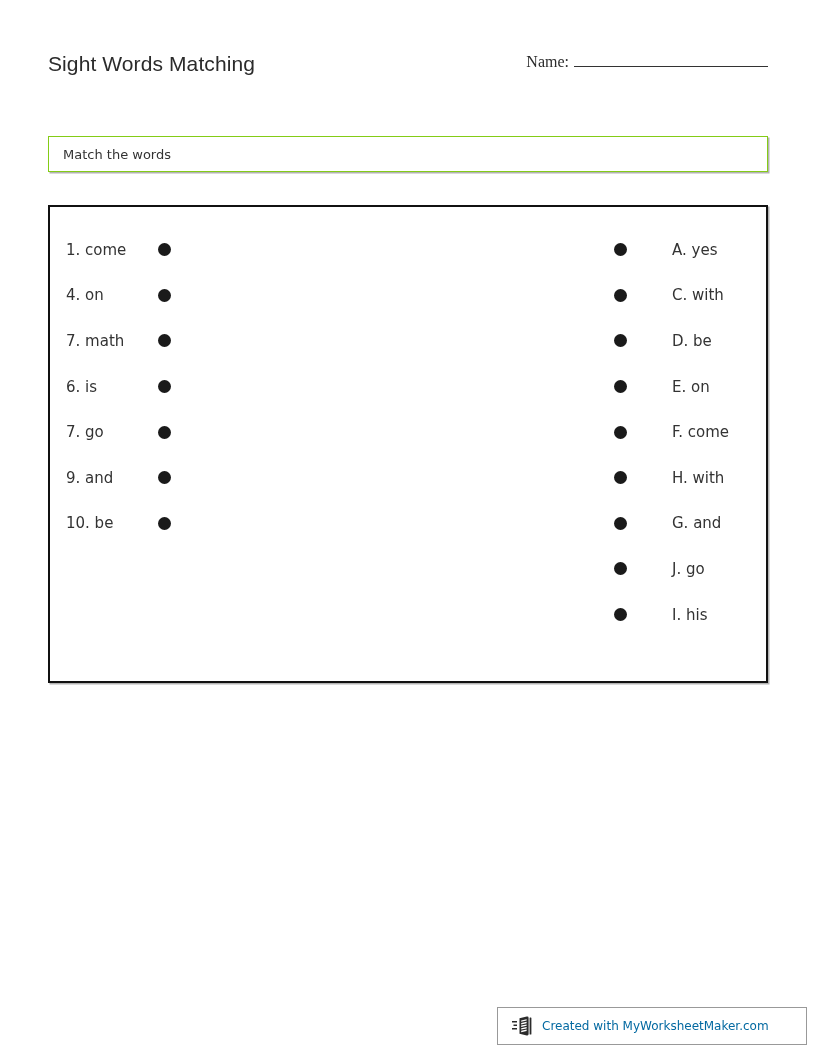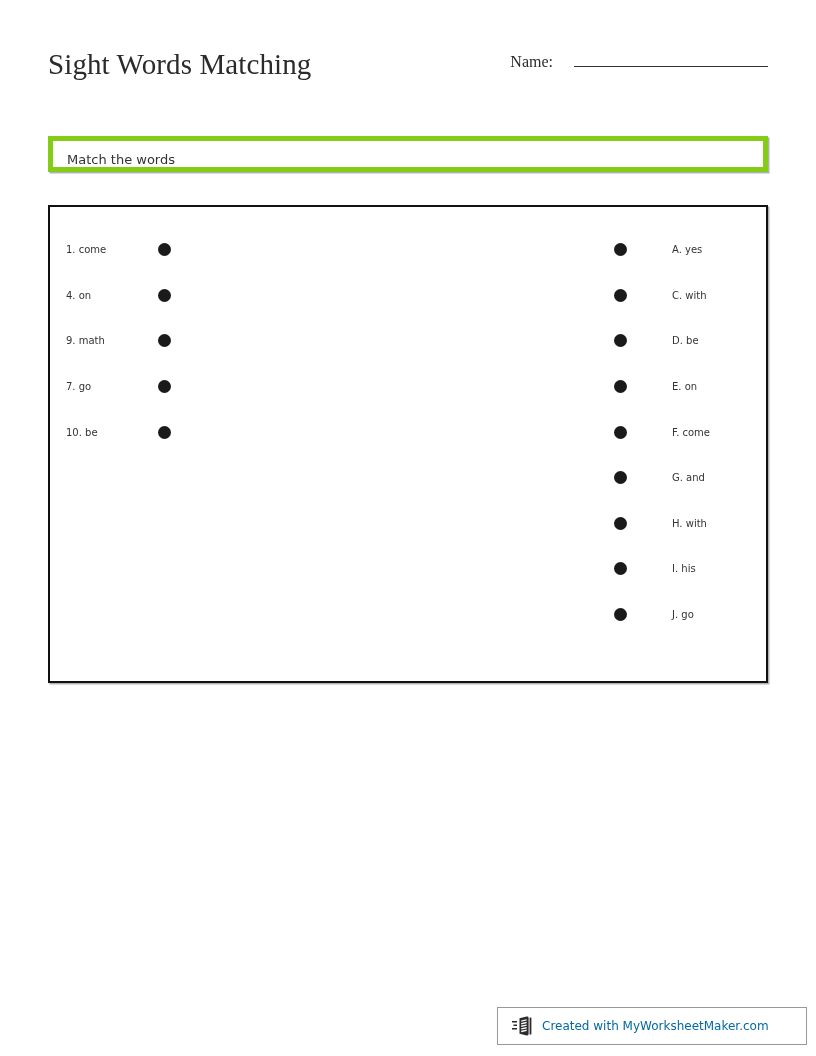--- a/index.html
+++ b/index.html
@@ -21,35 +21,35 @@
     position: absolute;
     left: 48px;
     top: 44px;
     width: 720px;
     height: 52px;
   }
   .worksheet-title {
     position: absolute;
     left: 0;
     top: 0;
-    font-family: Liberation Serif, serif;
-    font-size: 29px;
+    font-family: Liberation Sans, sans-serif;
+    font-size: 21px;
     font-weight: 400;
     color: #2b2b2b;
     letter-spacing: 0.1px;
     white-space: nowrap;
     line-height: 40px;
   }
   .name-block {
     position: absolute;
     right: 0;
     top: 8px;
     display: flex;
     align-items: baseline;
-    gap: 21px;
+    gap: 5px;
   }
   .name-label {
     font-family: "Liberation Serif", serif;
     font-size: 16px;
     color: #2b2b2b;
     white-space: nowrap;
   }
   .name-line {
     display: block;
     width: 194px;
@@ -58,25 +58,25 @@
   }
 
   
   .instruction-box {
     position: absolute;
     left: 48px;
     top: 136px;
     width: 720px;
     height: 36px;
     box-sizing: border-box;
-    border: 5px solid #84cc16;
+    border: 1px solid #84cc16;
     background: #ffffff;
     box-shadow: 1.5px 1.5px 0 rgba(0,0,0,0.30);
     display: flex;
-    align-items: flex-end;
+    align-items: center;
   }
   .instruction-text {
     padding-left: 14px;
     font-family: "DejaVu Sans", sans-serif;
     font-size: 13px;
     color: #333333;
   }
 
   
   .matching-box {
@@ -107,21 +107,21 @@
   .mrow {
     height: 45.6px;
     display: flex;
     align-items: center;
   }
   .mrow-left  { justify-content: flex-start; }
   .mrow-right { justify-content: flex-end; }
 
   .word-label {
     font-family: "DejaVu Sans", sans-serif;
-    font-size: 10px;
+    font-size: 15px;
     color: #333333;
     white-space: nowrap;
   }
   .left-label  { width: 78px; text-align: left; }
   .right-label { width: 78px; text-align: left; margin-left: 23px; }
 
   .dot {
     width: 13px;
     height: 13px;
     border-radius: 50%;
@@ -183,28 +183,36 @@
       <div class="col col-left">
         <div class="mrow mrow-left">
           <span class="word-label left-label">1. come</span>
           <span class="dot"></span>
         </div>
         <div class="mrow mrow-left">
           <span class="word-label left-label">4. on</span>
           <span class="dot"></span>
         </div>
         <div class="mrow mrow-left">
-          <span class="word-label left-label">9. math</span>
+          <span class="word-label left-label">7. math</span>
+          <span class="dot"></span>
+        </div>
+        <div class="mrow mrow-left">
+          <span class="word-label left-label">6. is</span>
           <span class="dot"></span>
         </div>
         <div class="mrow mrow-left">
           <span class="word-label left-label">7. go</span>
           <span class="dot"></span>
         </div>
         <div class="mrow mrow-left">
+          <span class="word-label left-label">9. and</span>
+          <span class="dot"></span>
+        </div>
+        <div class="mrow mrow-left">
           <span class="word-label left-label">10. be</span>
           <span class="dot"></span>
         </div>
       </div>
 
       <div class="col col-right">
         <div class="mrow mrow-right">
           <span class="dot"></span>
           <span class="word-label right-label">A. yes</span>
         </div>
@@ -219,33 +227,33 @@
         <div class="mrow mrow-right">
           <span class="dot"></span>
           <span class="word-label right-label">E. on</span>
         </div>
         <div class="mrow mrow-right">
           <span class="dot"></span>
           <span class="word-label right-label">F. come</span>
         </div>
         <div class="mrow mrow-right">
           <span class="dot"></span>
+          <span class="word-label right-label">H. with</span>
+        </div>
+        <div class="mrow mrow-right">
+          <span class="dot"></span>
           <span class="word-label right-label">G. and</span>
         </div>
         <div class="mrow mrow-right">
           <span class="dot"></span>
-          <span class="word-label right-label">H. with</span>
+          <span class="word-label right-label">J. go</span>
         </div>
         <div class="mrow mrow-right">
           <span class="dot"></span>
           <span class="word-label right-label">I. his</span>
-        </div>
-        <div class="mrow mrow-right">
-          <span class="dot"></span>
-          <span class="word-label right-label">J. go</span>
         </div>
       </div>
 
     </div>
   </div>
 
   <div class="footer-badge">
     <svg class="brand-icon" viewBox="0 0 22 22">
       <g fill="#2b2b2b">
         <rect x="1" y="6" width="5" height="1.5"></rect>

